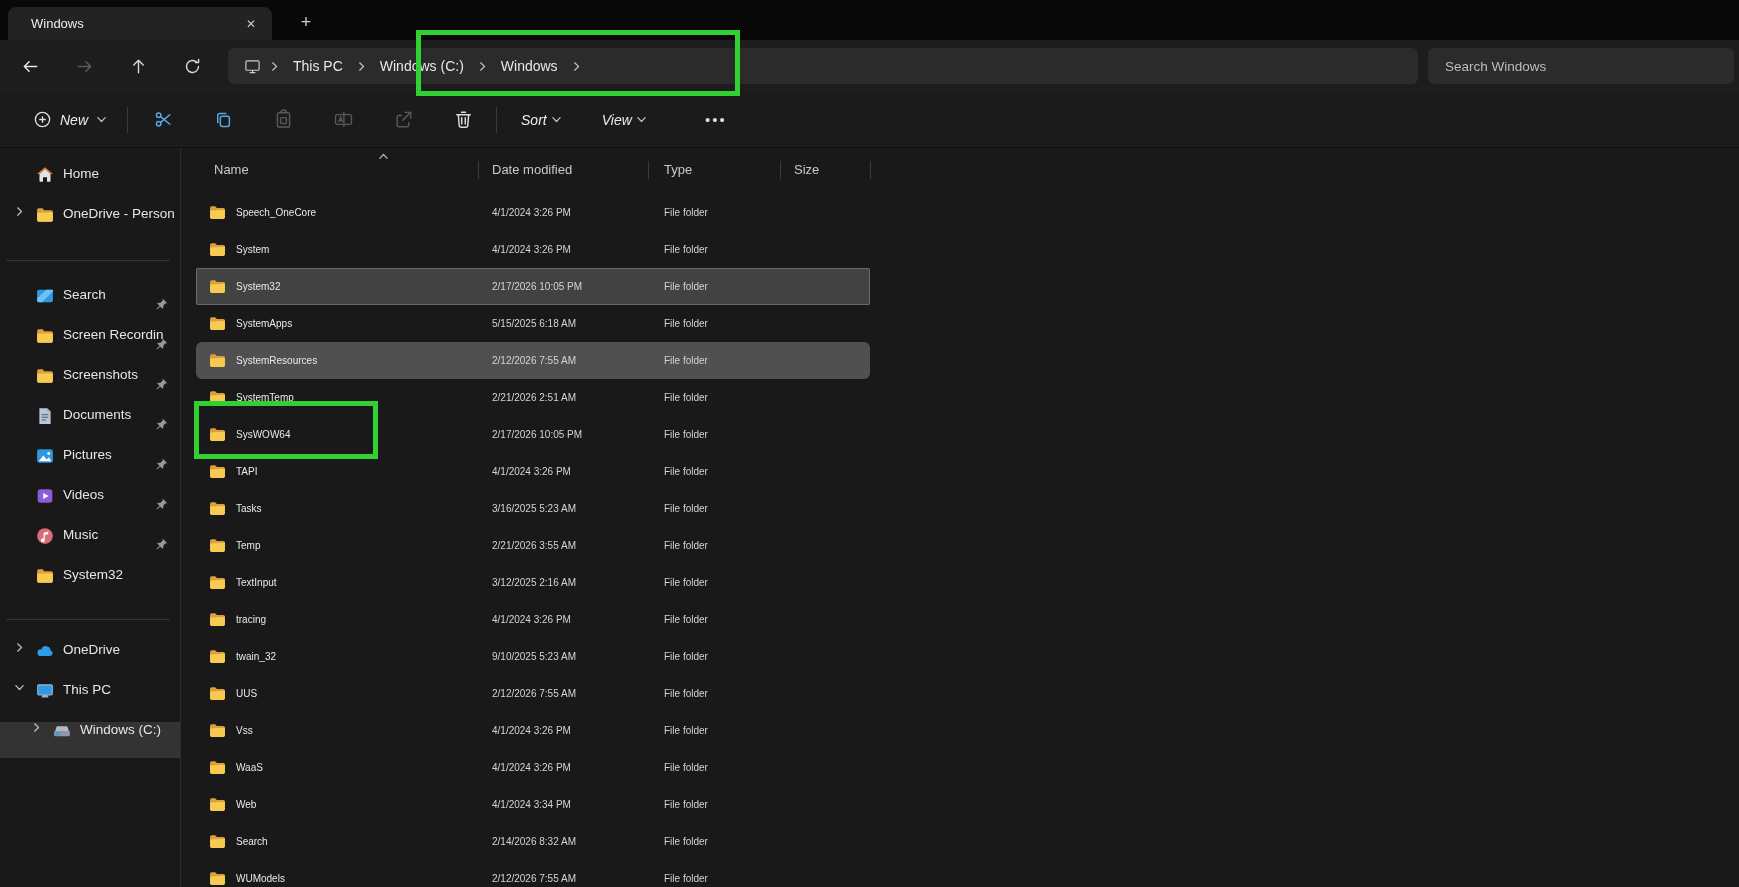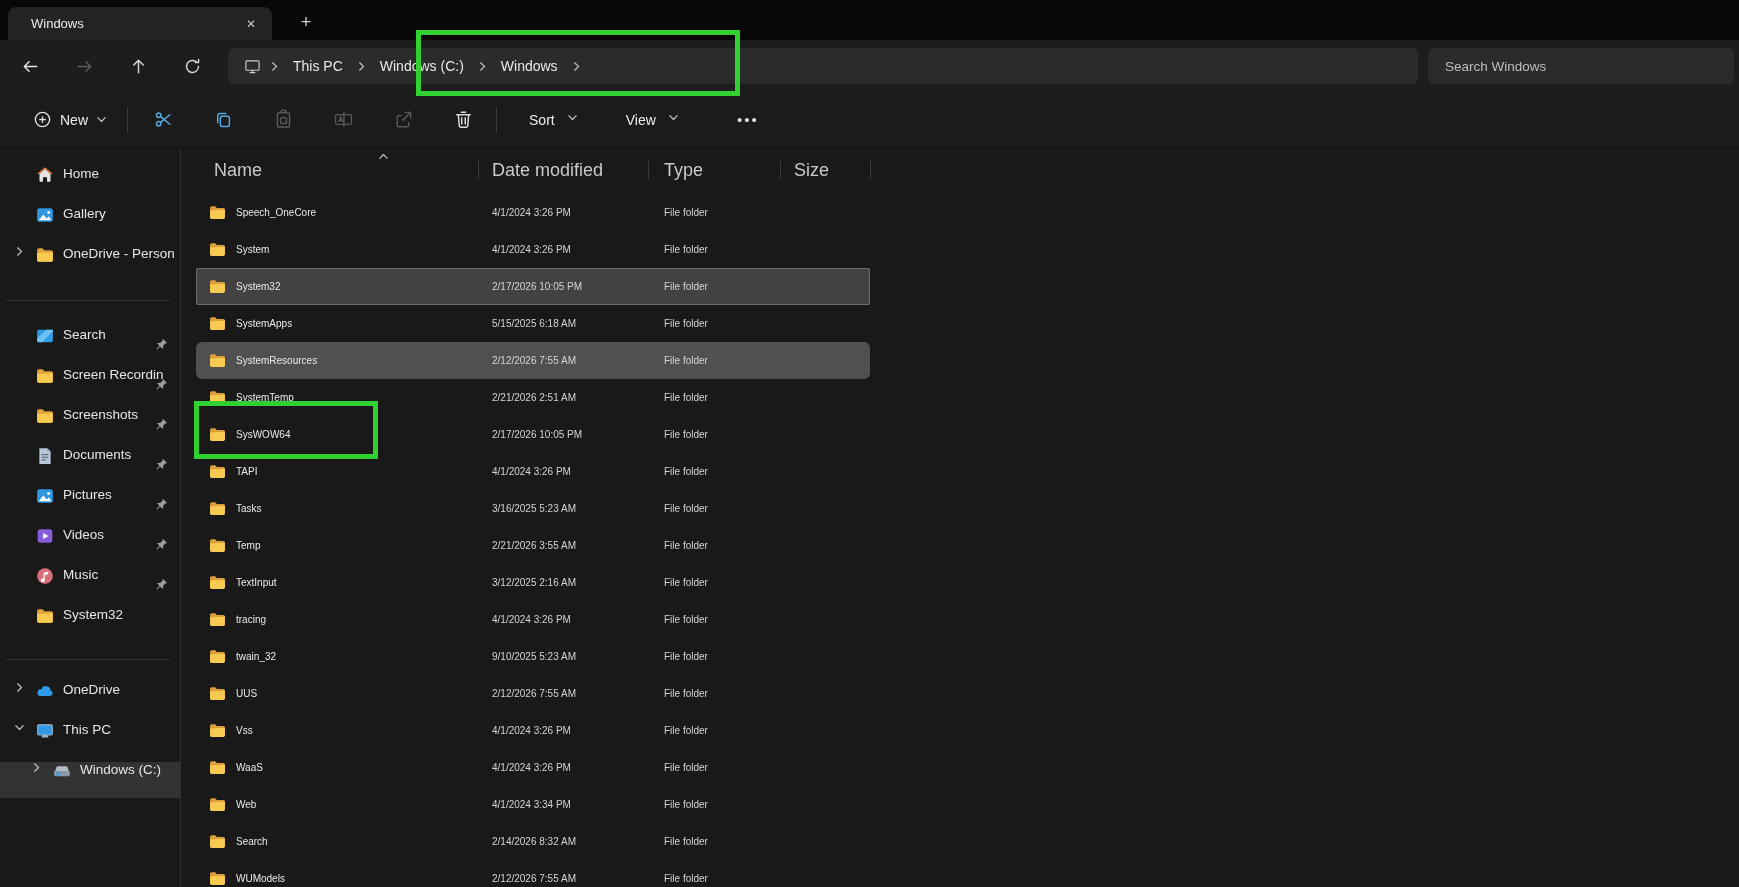--- a/index.html
+++ b/index.html
@@ -27,28 +27,28 @@
   .crumb-chev{display:flex;align-items:center;padding:0 2px;}
   .crumb-chev svg{width:11px;height:11px;}
   .addr-root{display:flex;align-items:center;padding:0 6px;}
   .addr-root svg{width:17px;height:17px;}
   .searchbox{position:absolute;left:1428px;top:8px;width:306px;height:36px;background:#2b2b2b;border-radius:6px;
              display:flex;align-items:center;padding:0 17px;font-size:13.5px;color:#bdbdbd;}
 
   
   .commandbar{position:absolute;top:92px;left:0;right:0;height:56px;background:#1b1b1b;
               border-bottom:1px solid #101010;display:flex;align-items:center;}
-  .cmd-new{display:flex;align-items:center;gap:8px;margin-left:22px;padding:7px 11px;border-radius:5px;font-size:14px;color:#ececec;}
+  .cmd-new{display:flex;align-items:center;gap:8px;margin-left:22px;padding:7px 11px;border-radius:5px;font-size:14px;color:#ececec;font-style:italic;}
   .cmd-new svg{width:19px;height:19px;}
   .vdiv{width:1px;height:26px;background:#3a3a3a;margin:0 9px;}
   .cmd-icons{display:flex;gap:12px;margin-left:2px;}
   .cmdbtn{width:48px;height:38px;display:flex;align-items:center;justify-content:center;border-radius:5px;}
   .cmdbtn svg{width:21px;height:21px;}
   .cmdbtn.dis{opacity:.48;}
-  .cmd-labeled{display:flex;align-items:flex-start;gap:12px;padding:7px 11px;border-radius:5px;font-size:14px;color:#ececec;}
+  .cmd-labeled{display:flex;align-items:center;gap:4px;padding:7px 11px;border-radius:5px;font-size:14px;color:#ececec;font-style:italic;}
   .chev-s svg{width:11px;height:11px;}
   .cmd-more{margin-left:38px;width:40px;height:36px;display:flex;align-items:center;justify-content:center;
             font-size:15px;letter-spacing:2px;color:#dcdcdc;border-radius:5px;}
 
   
   .bodyarea{position:absolute;top:148px;left:0;right:0;bottom:0;background:#191919;}
   .sidebar{position:absolute;left:0;top:0;width:181px;height:100%;border-right:1px solid #2d2d2d;padding-top:18px;}
   .side-item{position:relative;display:flex;align-items:flex-start;height:36px;margin:0 3px 4px 3px;padding-left:11px;
              border-radius:4px;font-size:13.5px;color:#e6e6e6;}
   .side-item.sel{background:#333333;margin-left:0;margin-right:0;border-radius:0;padding-left:14px;}
@@ -59,21 +59,21 @@
   .ic{display:inline-flex;align-items:center;justify-content:center;}
   .side-ic svg{width:18px;height:18px;}
   .side-label{margin-left:9px;white-space:nowrap;overflow:hidden;max-width:112px;}
   .side-pin{position:absolute;right:9px;top:11px;}
   .side-pin svg{width:13px;height:13px;}
   .side-div{height:1px;background:#323232;margin:18px 10px 26px 6px;}
   .side-div.d2{margin:16px 10px 22px 6px;}
 
   
   .filepane{position:absolute;left:182px;top:0;right:0;bottom:0;}
-  .fhead{position:absolute;left:14px;top:4px;width:680px;height:34px;font-size:18px;color:#c9c9c9;text-align:right;}
+  .fhead{position:absolute;left:14px;top:4px;width:680px;height:34px;font-size:13px;color:#c9c9c9;text-align:right;}
   .fh{position:absolute;top:0;height:34px;line-height:36px;}
   .fh-name{left:18px;} .fh-date{left:296px;} .fh-type{left:468px;} .fh-size{left:598px;}
   .fh-caret{position:absolute;left:180px;top:-1px;width:14px;height:10px;}
   .fh-caret svg{width:11px;height:11px;}
   .fh-div{position:absolute;top:9px;width:1px;height:18px;background:#3b3b3b;}
   .rows{position:absolute;left:14px;top:46px;width:674px;}
   .row{position:relative;height:37px;border-radius:2px;font-size:10px;}
   .row.sel{background:#424242;box-shadow:inset 0 0 0 1px #6a6a6a;}
   .row.hov{background:#505050;border-radius:6px;}
   .row-ic{position:absolute;left:13px;top:10px;}
@@ -280,31 +280,20 @@
           <span class="side-chev"></span>
           <span class="ic side-ic">
             <svg viewBox="0 0 16 16">
               <path fill="#e07a36" d="M8 1.1L.9 7.1h2.2L8 3l4.9 4.1h2.2z"></path>
               <path fill="#e4e4e4" d="M3.1 7L8 2.9 12.9 7v6.4c0 .3-.2.6-.6.6H9.8v-3.9H6.2V14H3.7c-.4 0-.6-.3-.6-.6z"></path>
             </svg>
           </span>
           <span class="side-label">Home</span>
         </div>
         <div class="side-item">
-          <span class="side-chev"></span>
-          <span class="ic side-ic">
-            <svg viewBox="0 0 16 16">
-              <rect x="1" y="2" width="14" height="12" rx="2" fill="#2f97e0"></rect>
-              <circle cx="11.3" cy="5.7" r="1.3" fill="#fff"></circle>
-              <path fill="#fff" d="M2.4 12.6l4.1-5.1 3 3.6 2-2.1 2.1 3.6z"></path>
-            </svg>
-          </span>
-          <span class="side-label">Gallery</span>
-        </div>
-        <div class="side-item">
           <span class="side-chev">
             <svg viewBox="0 0 12 12" fill="none" stroke="#bdbdbd" stroke-width="1.4" stroke-linecap="round" stroke-linejoin="round">
               <path d="M4 2l4.2 4L4 10"></path>
             </svg>
           </span>
           <span class="ic side-ic">
             <svg viewBox="0 0 16 16">
               <path fill="#dd9e3c" d="M1 3.6C1 2.8 1.7 2.1 2.5 2.1h3.3l1.6 1.6h6.1c.8 0 1.5.7 1.5 1.5v7.3c0 .8-.7 1.5-1.5 1.5h-11C1.7 14 1 13.3 1 12.5z"></path>
               <path fill="#f7ca51" d="M1 6.1l14-.6v7c0 .8-.7 1.5-1.5 1.5h-11C1.7 14 1 13.3 1 12.5z"></path>
             </svg>

